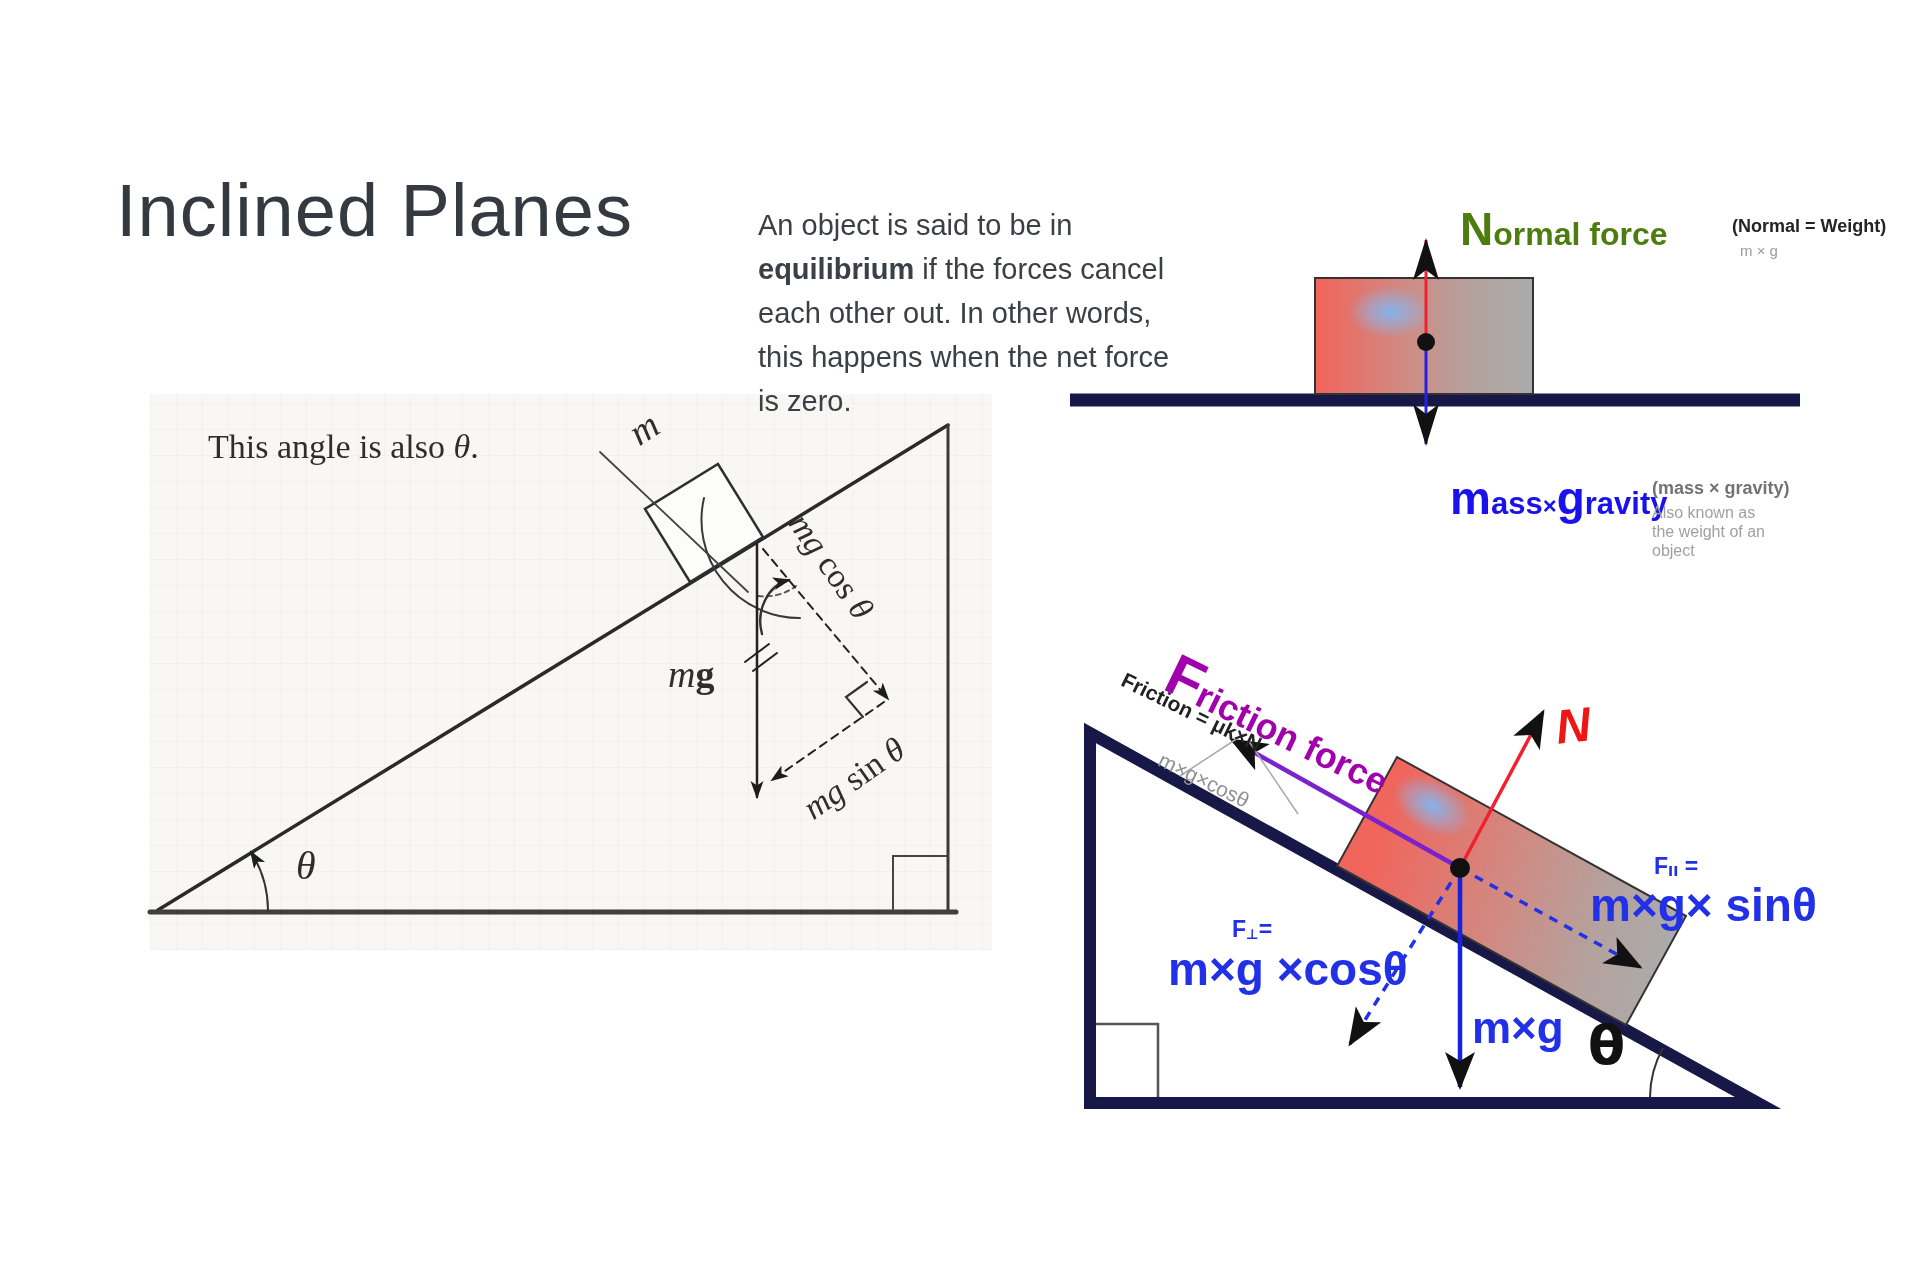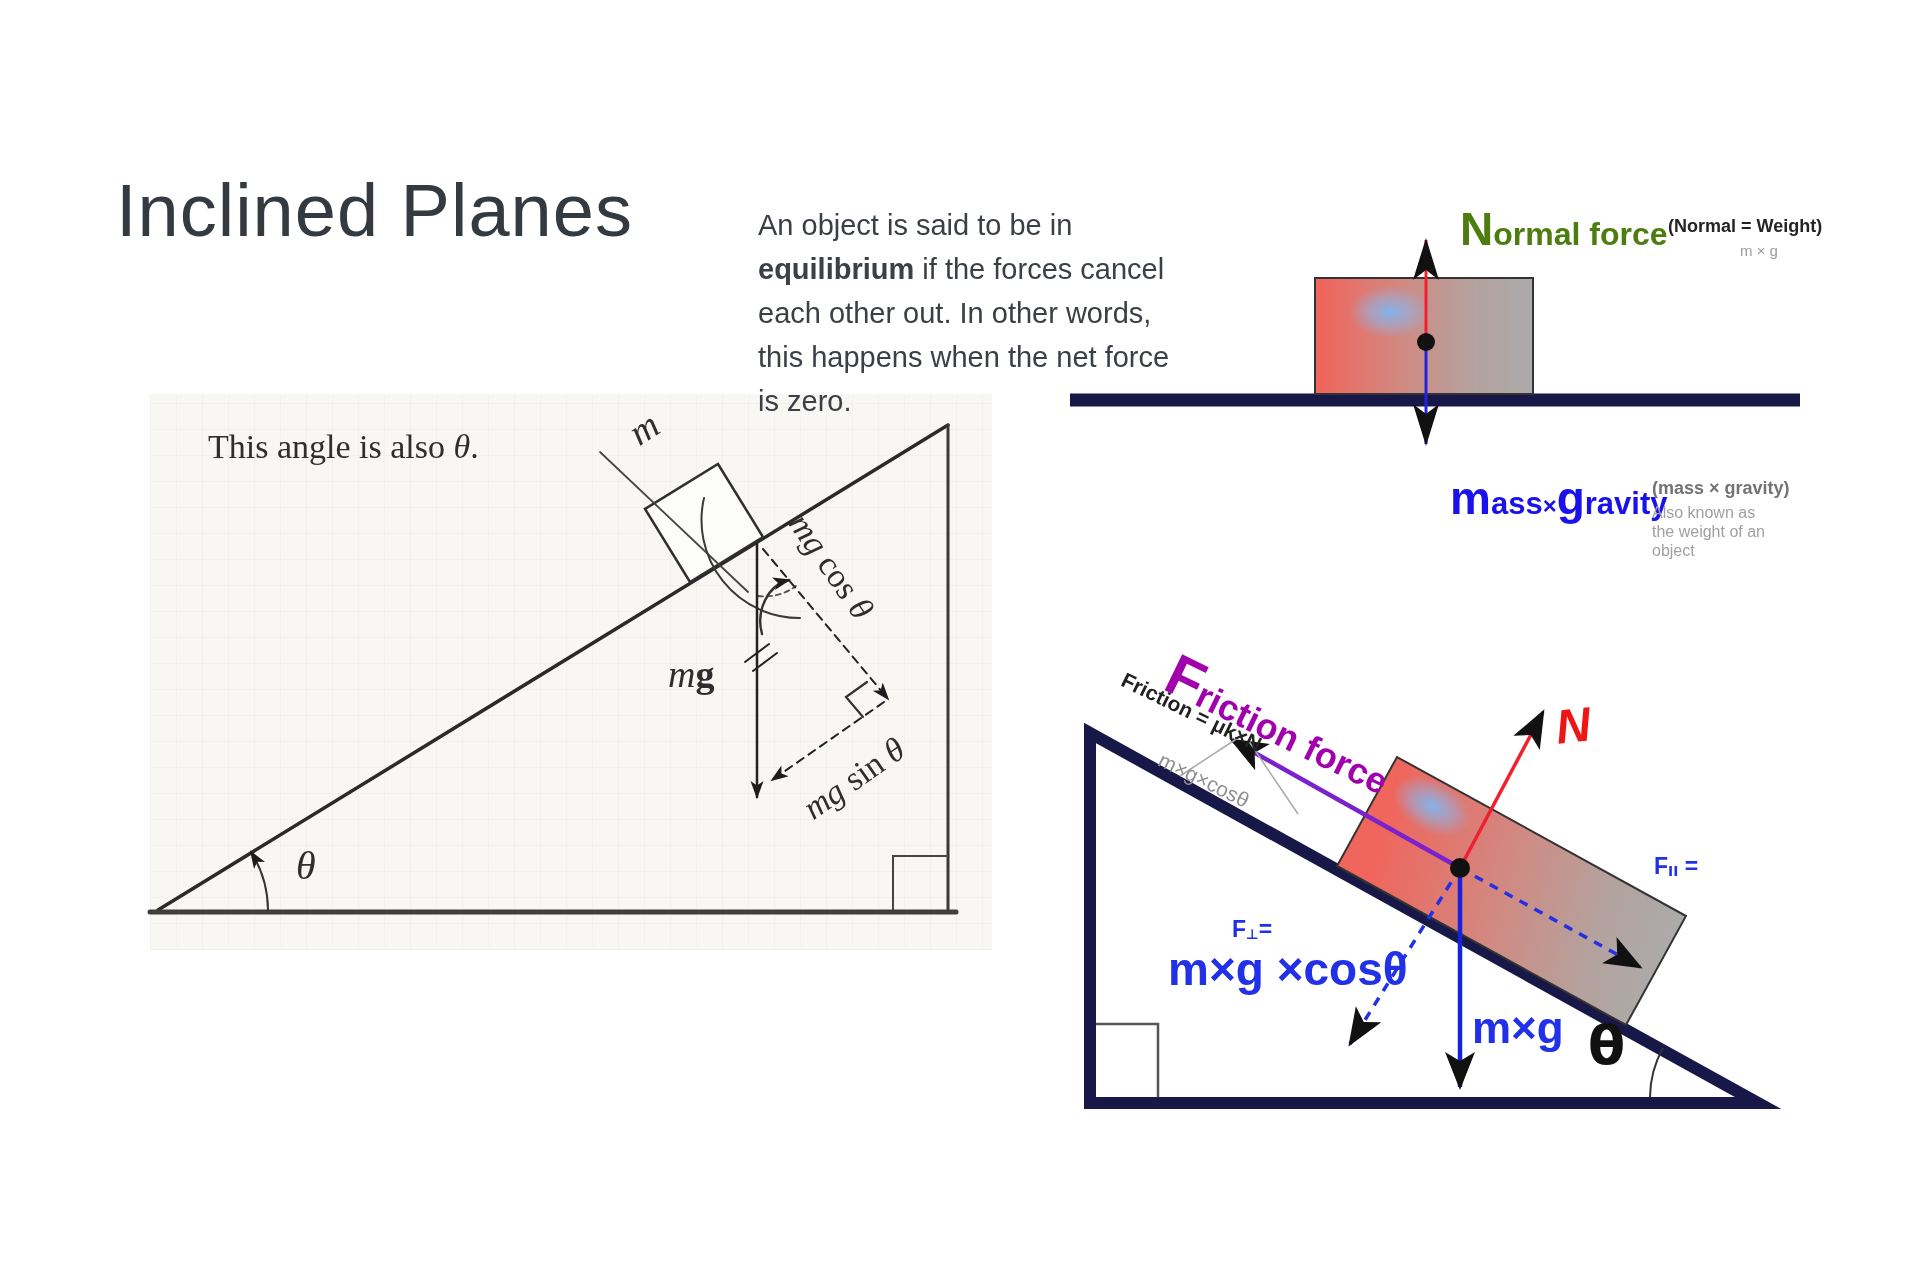--- a/index.html
+++ b/index.html
@@ -22,21 +22,21 @@
   #mg-label{left:668px;top:652px;font-size:38px;}
   #mg-label .m{font-style:italic;}
   #mg-label .g{font-weight:700;}
   #mgcos{left:812px;top:506px;font-size:34px;transform:rotate(55deg);transform-origin:0 0;}
   #mgsin{left:796px;top:796px;font-size:34px;transform:rotate(-35deg);transform-origin:0 0;}
   .vect .it{font-style:italic;}
   #theta-left{left:296px;top:842px;font-size:40px;font-style:italic;}
   
   .bigletter{font-size:46px;}
   #normal-label{left:1460px;top:202px;color:#4d7c0f;font-weight:600;font-size:32px;}
-  #normal-note{left:1668px;top:216px;font-size:18px;font-weight:700;color:#242424;}
+  #normal-note{left:1732px;top:216px;font-size:18px;font-weight:700;color:#242424;}
   #normal-sub{left:1740px;top:242px;font-size:15px;color:#9c9c9c;}
   #gravity-label{left:1450px;top:460px;color:#1a12ea;font-weight:600;font-size:31px;margin-top:11px;}
   #gravity-label .x{font-size:24px;}
   #gravity-note{left:1652px;top:478px;font-size:18px;font-weight:700;color:#737373;}
   #gravity-sub{left:1652px;top:503px;font-size:16px;line-height:19px;color:#a0a0a0;white-space:normal;width:170px;}
   
   #friction-label{left:1185px;top:640px;color:#a100ad;font-weight:600;font-size:36px;
                   transform:rotate(26deg);transform-origin:0 0;}
   #friction-label .bigletter{font-size:58px;}
   #friction-formula{left:1128px;top:668px;font-size:21px;font-weight:600;color:#222;
@@ -160,16 +160,17 @@
     <div>object</div>
   </div>
 
   <div id="friction-label" class="abs"><span class="bigletter">F</span><span>riction force</span></div>
   <div id="friction-formula" class="abs">Friction = μk×N</div>
   <div id="friction-expansion" class="abs">m×g×cosθ</div>
   <div id="n-symbol" class="abs">N</div>
   <div id="fperp-label" class="abs blue"><span>F</span><span class="sub">⊥</span><span>=</span></div>
   <div id="fperp-value" class="abs blue">m×g ×cosθ</div>
   <div id="fpar-label" class="abs blue"><span>F</span><span class="sub">II</span><span> =</span></div>
+  <div id="fpar-value" class="abs blue">m×g× sinθ</div>
   <div id="mxg-label" class="abs blue">m×g</div>
   <div id="theta-right" class="abs">θ</div>
 
 </div>
 
 </body></html>

